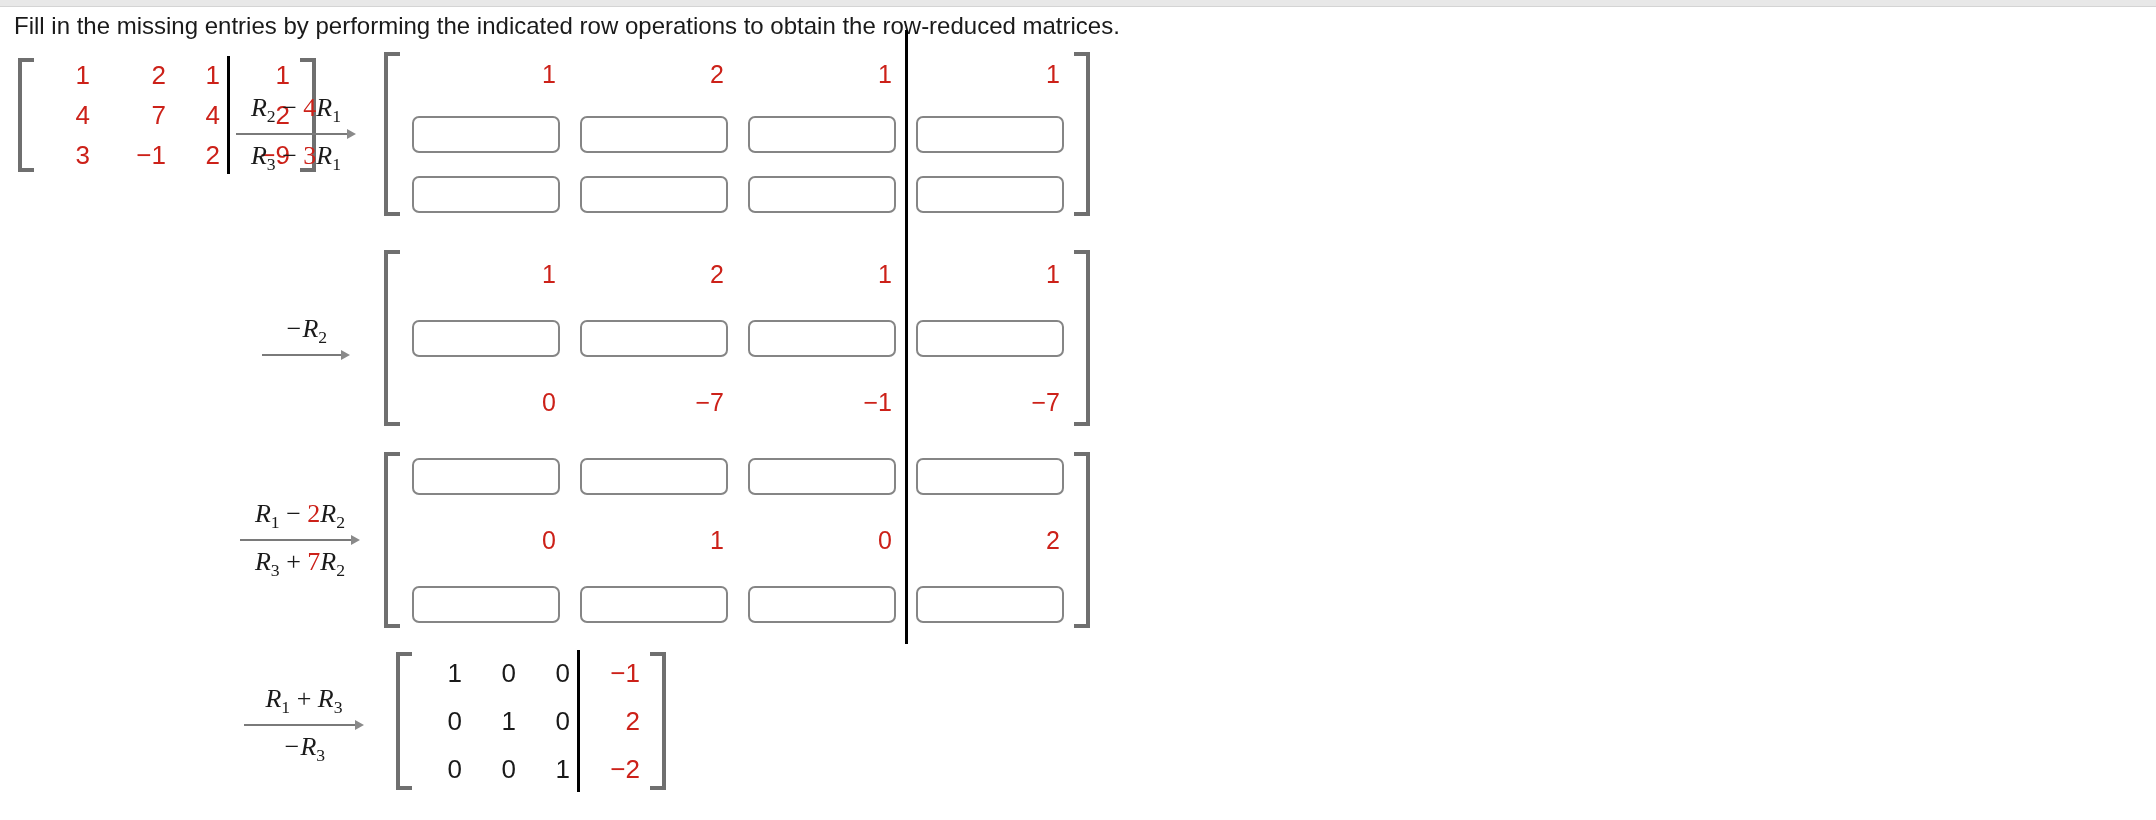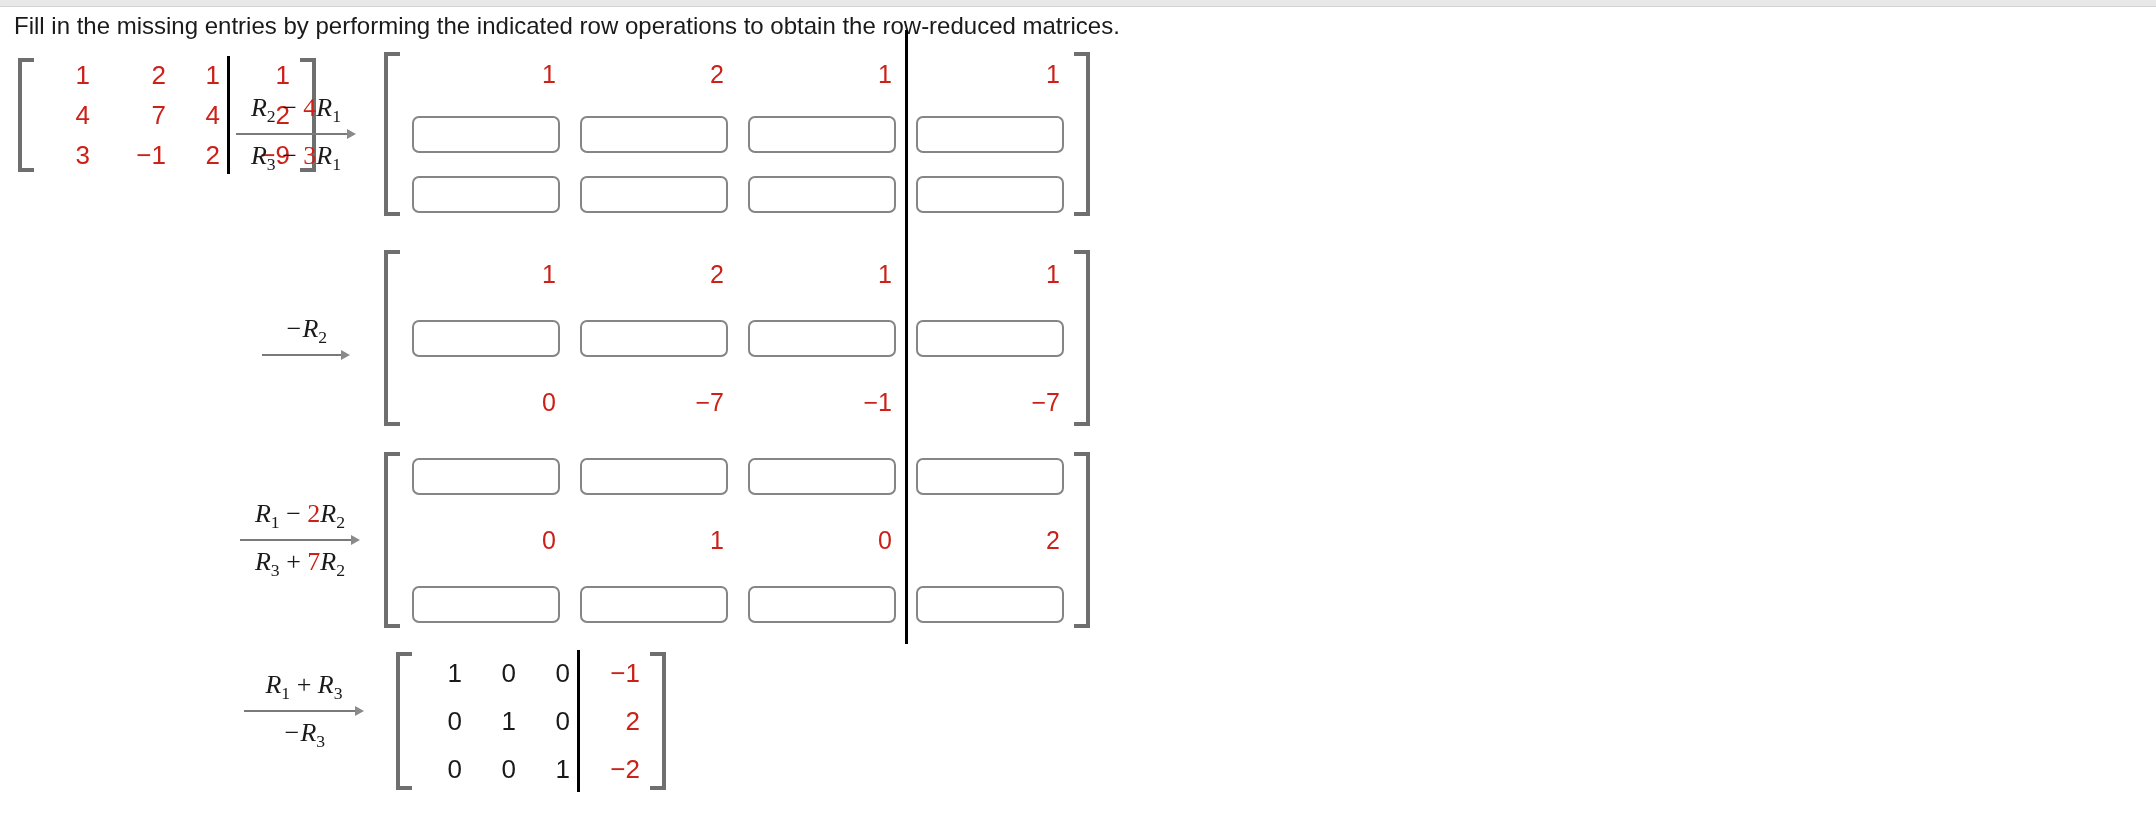--- a/index.html
+++ b/index.html
@@ -338,21 +338,21 @@
             </div>
             <div class="vdiv" style="left: 505px; top: -22px; bottom: -16px;"></div>
           </div>
           <div class="bracket right" style="height: 176px;">
             <div class="foot"></div>
           </div>
         </div>
       </div>
     </div>
     <div class="step" style="top: 652px; left: 0px;">
-      <div style="position: absolute; left: 244px; top: 18px;">
+      <div style="position: absolute; left: 244px; top: 32px;">
         <div class="op">
           <div class="line"><span>R</span><sub>1</sub><span class="nonital"> + </span><span>R</span><sub>3</sub></div>
           <div class="arrowwrap">
             <div class="shaft" style="width: 112px;"></div>
             <div class="head"></div>
           </div>
           <div class="line"><span>−R</span><sub>3</sub></div>
         </div>
       </div>
       <div style="position: absolute; left: 392px; top: 0px;">

